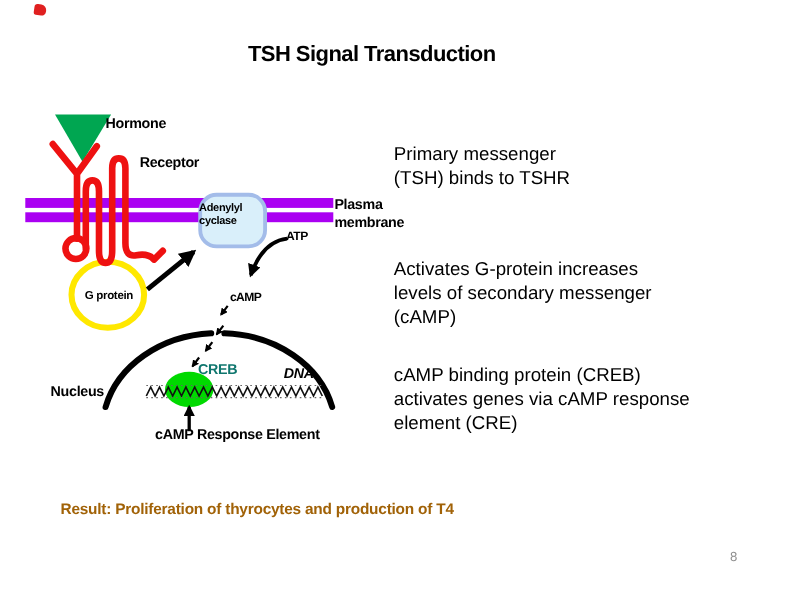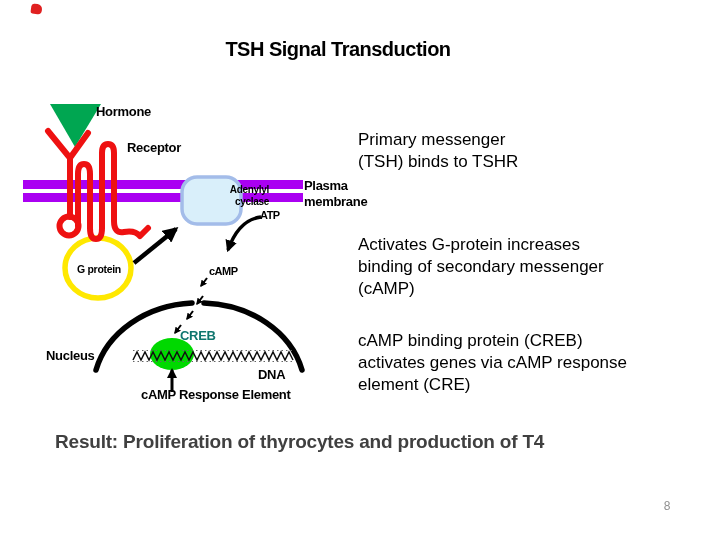--- a/index.html
+++ b/index.html
@@ -8,29 +8,29 @@
     font-family:"Liberation Sans", sans-serif;
   }
   .abs{position:absolute;}
   .title{
     top:38px;left:0;width:676px;text-align:center;
     font-size:20px;font-weight:bold;color:#000;letter-spacing:-0.5px;
   }
   .dlabel{font-weight:bold;color:#000;white-space:pre-line;letter-spacing:-0.3px;line-height:16px;}
   .fs13{font-size:13px;}
   .big{font-size:11px;letter-spacing:-0.5px;}
-  .cyclase-label{width:64px;text-align:right;font-size:10px;line-height:12px;letter-spacing:-0.3px;padding-left:24px;}
+  .cyclase-label{width:64px;text-align:left;font-size:10px;line-height:12px;letter-spacing:-0.3px;}
   .gprot-label{width:68px;text-align:center;font-size:10.5px;letter-spacing:-0.3px;}
   .creb-label{color:#0f766e;font-size:13px;}
   .note{
     left:358px;width:302px;font-size:17px;font-weight:normal;color:#000;
     line-height:22px;white-space:pre-line;
   }
   .result{
-    left:55px;top:431px;width:640px;font-size:19px;font-weight:bold;color:#404040;
+    left:55px;top:454px;width:640px;font-size:14px;font-weight:bold;color:#a16207;
     letter-spacing:-0.2px;
   }
   .pagenum{left:660px;top:499px;width:14px;text-align:center;font-size:12px;color:#909090;}
   .corner-mark{
     left:31px;top:4px;width:11px;height:10px;background:#e02020;border-radius:3px 5px 4px 2px;
     transform:rotate(8deg);
   }
   svg.stage{position:absolute;left:0;top:0;}
 </style>
 </head>
@@ -86,27 +86,27 @@
 <div class="abs dlabel fs13" style="left:127px;top:140px;">Receptor</div>
 <div class="abs dlabel fs13" style="left:304px;top:178px;">Plasma
 membrane</div>
 <div class="abs dlabel cyclase-label" style="left:181px;top:184px;">Adenylyl
 cyclase</div>
 <div class="abs dlabel big" style="left:260px;top:207px;">ATP</div>
 <div class="abs dlabel gprot-label" style="left:65px;top:261px;">G protein</div>
 <div class="abs dlabel big" style="left:209px;top:263px;">cAMP</div>
 <div class="abs dlabel fs13" style="left:46px;top:348px;">Nucleus</div>
 <div class="abs dlabel creb-label" style="left:180px;top:328px;">CREB</div>
-<div class="abs dlabel fs13" style="left:258px;top:367px;">DNA</div>
+<div class="abs dlabel fs13" style="left:258px;top:332px;font-style:italic;">DNA</div>
 <div class="abs dlabel fs13" style="left:141px;top:387px;">cAMP Response Element</div>
 
 <div class="abs note" style="top:129px;">Primary messenger
 (TSH) binds to TSHR</div>
 <div class="abs note" style="top:234px;">Activates G-protein increases
-binding of secondary messenger
+levels of secondary messenger
 (cAMP)</div>
 <div class="abs note" style="top:330px;">cAMP binding protein (CREB)
 activates genes via cAMP response
 element (CRE)</div>
 
 <div class="abs result">Result: Proliferation of thyrocytes and production of T4</div>
 
 <div class="abs pagenum">8</div>
 
 </body></html>

